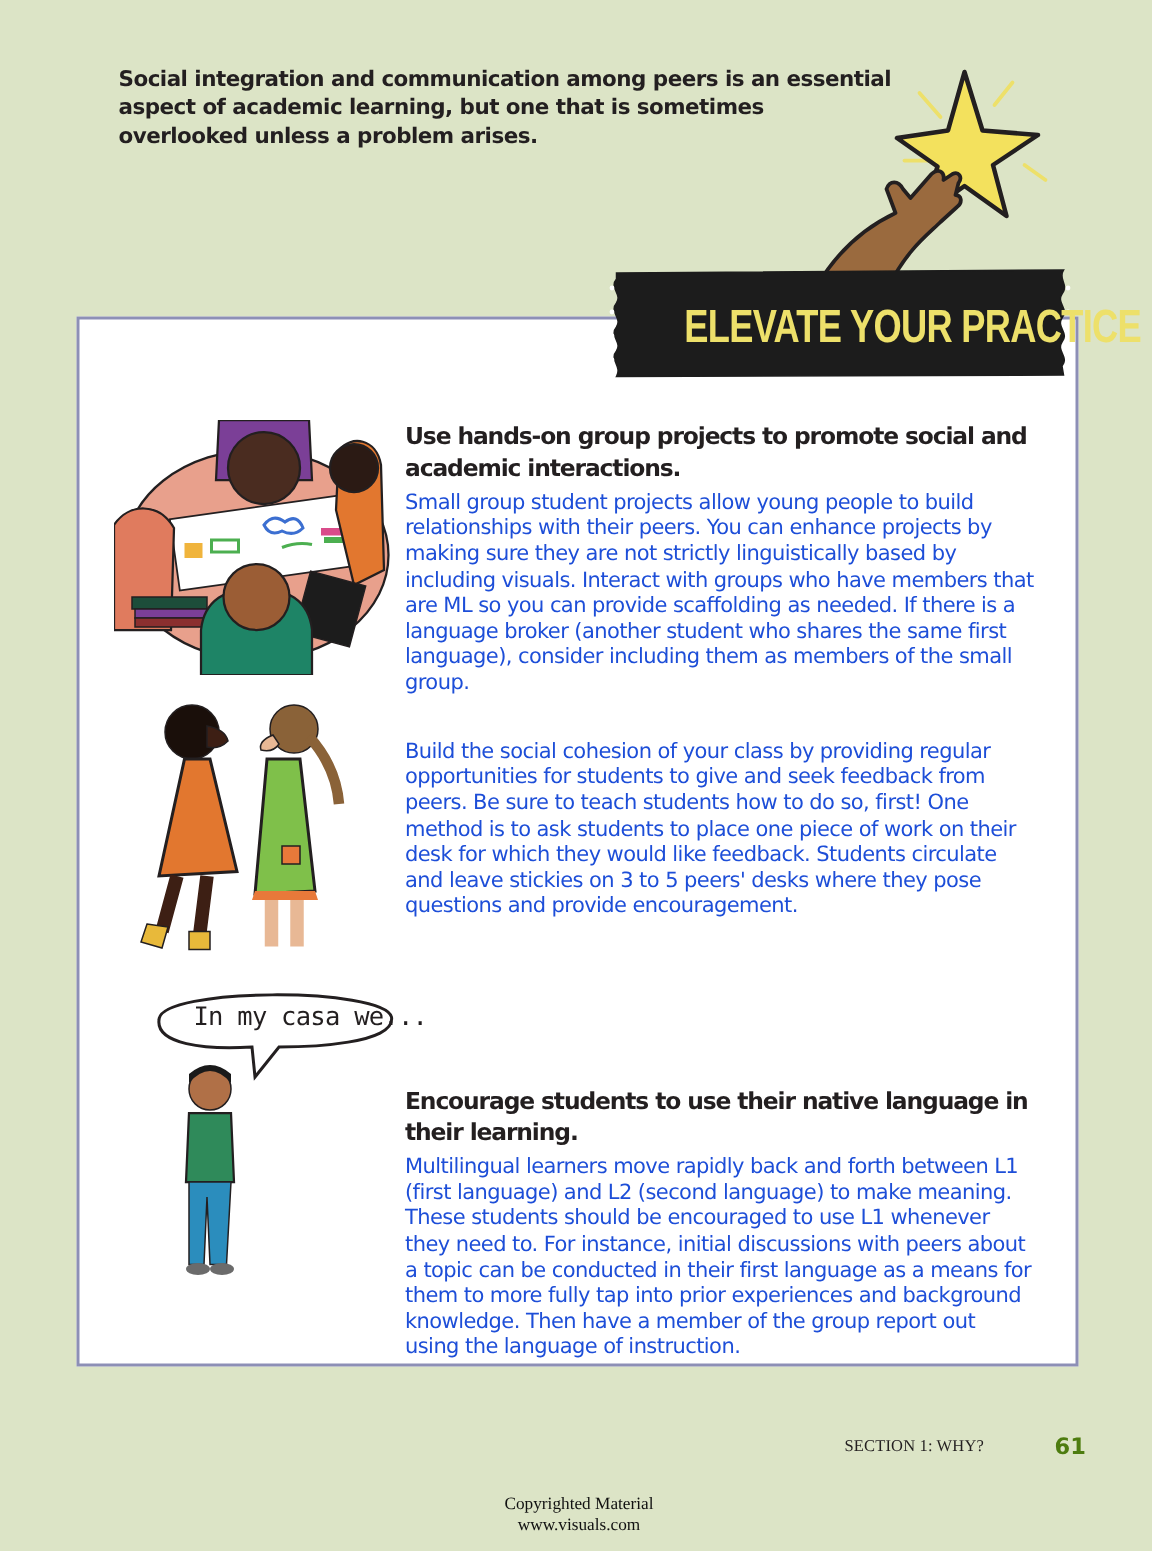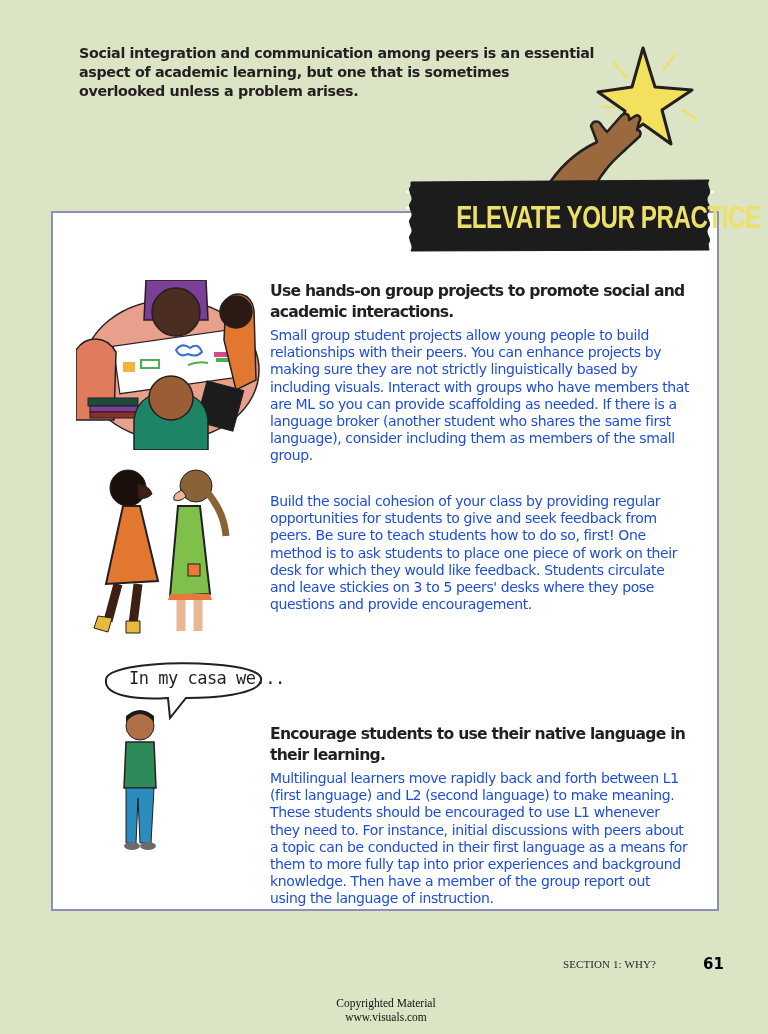--- a/index.html
+++ b/index.html
@@ -52,21 +52,21 @@
     position: absolute; left: 110px; top: 668px; width: 140px;
     font-family: "DejaVu Sans Mono", monospace; font-size: 17px; color: #231f20;
     letter-spacing: -0.5px; white-space: nowrap; margin-left: 19px;
   }
   .footer-section {
     position: absolute; left: 547px; top: 958px;
     font-family: Liberation Serif, serif; font-size: 11px; color: #231f20; letter-spacing: 0.1px; margin-left: 16px;
   }
   .footer-page {
     position: absolute; left: 703px; top: 955px;
-    font-family: "DejaVu Sans", sans-serif; font-weight: bold; font-size: 15px; color: #000000;
+    font-family: "DejaVu Sans", sans-serif; font-weight: bold; font-size: 15px; color: #4d7c0f;
   }
   .copyright {
     position: absolute; left: 330px; top: 996px; width: 112px; text-align: center;
     font-family: Liberation Serif, serif; font-size: 11.5px; line-height: 14px; color: #111;
   }
 </style>
 </head>
 <body>
 
 <div class="intro">

